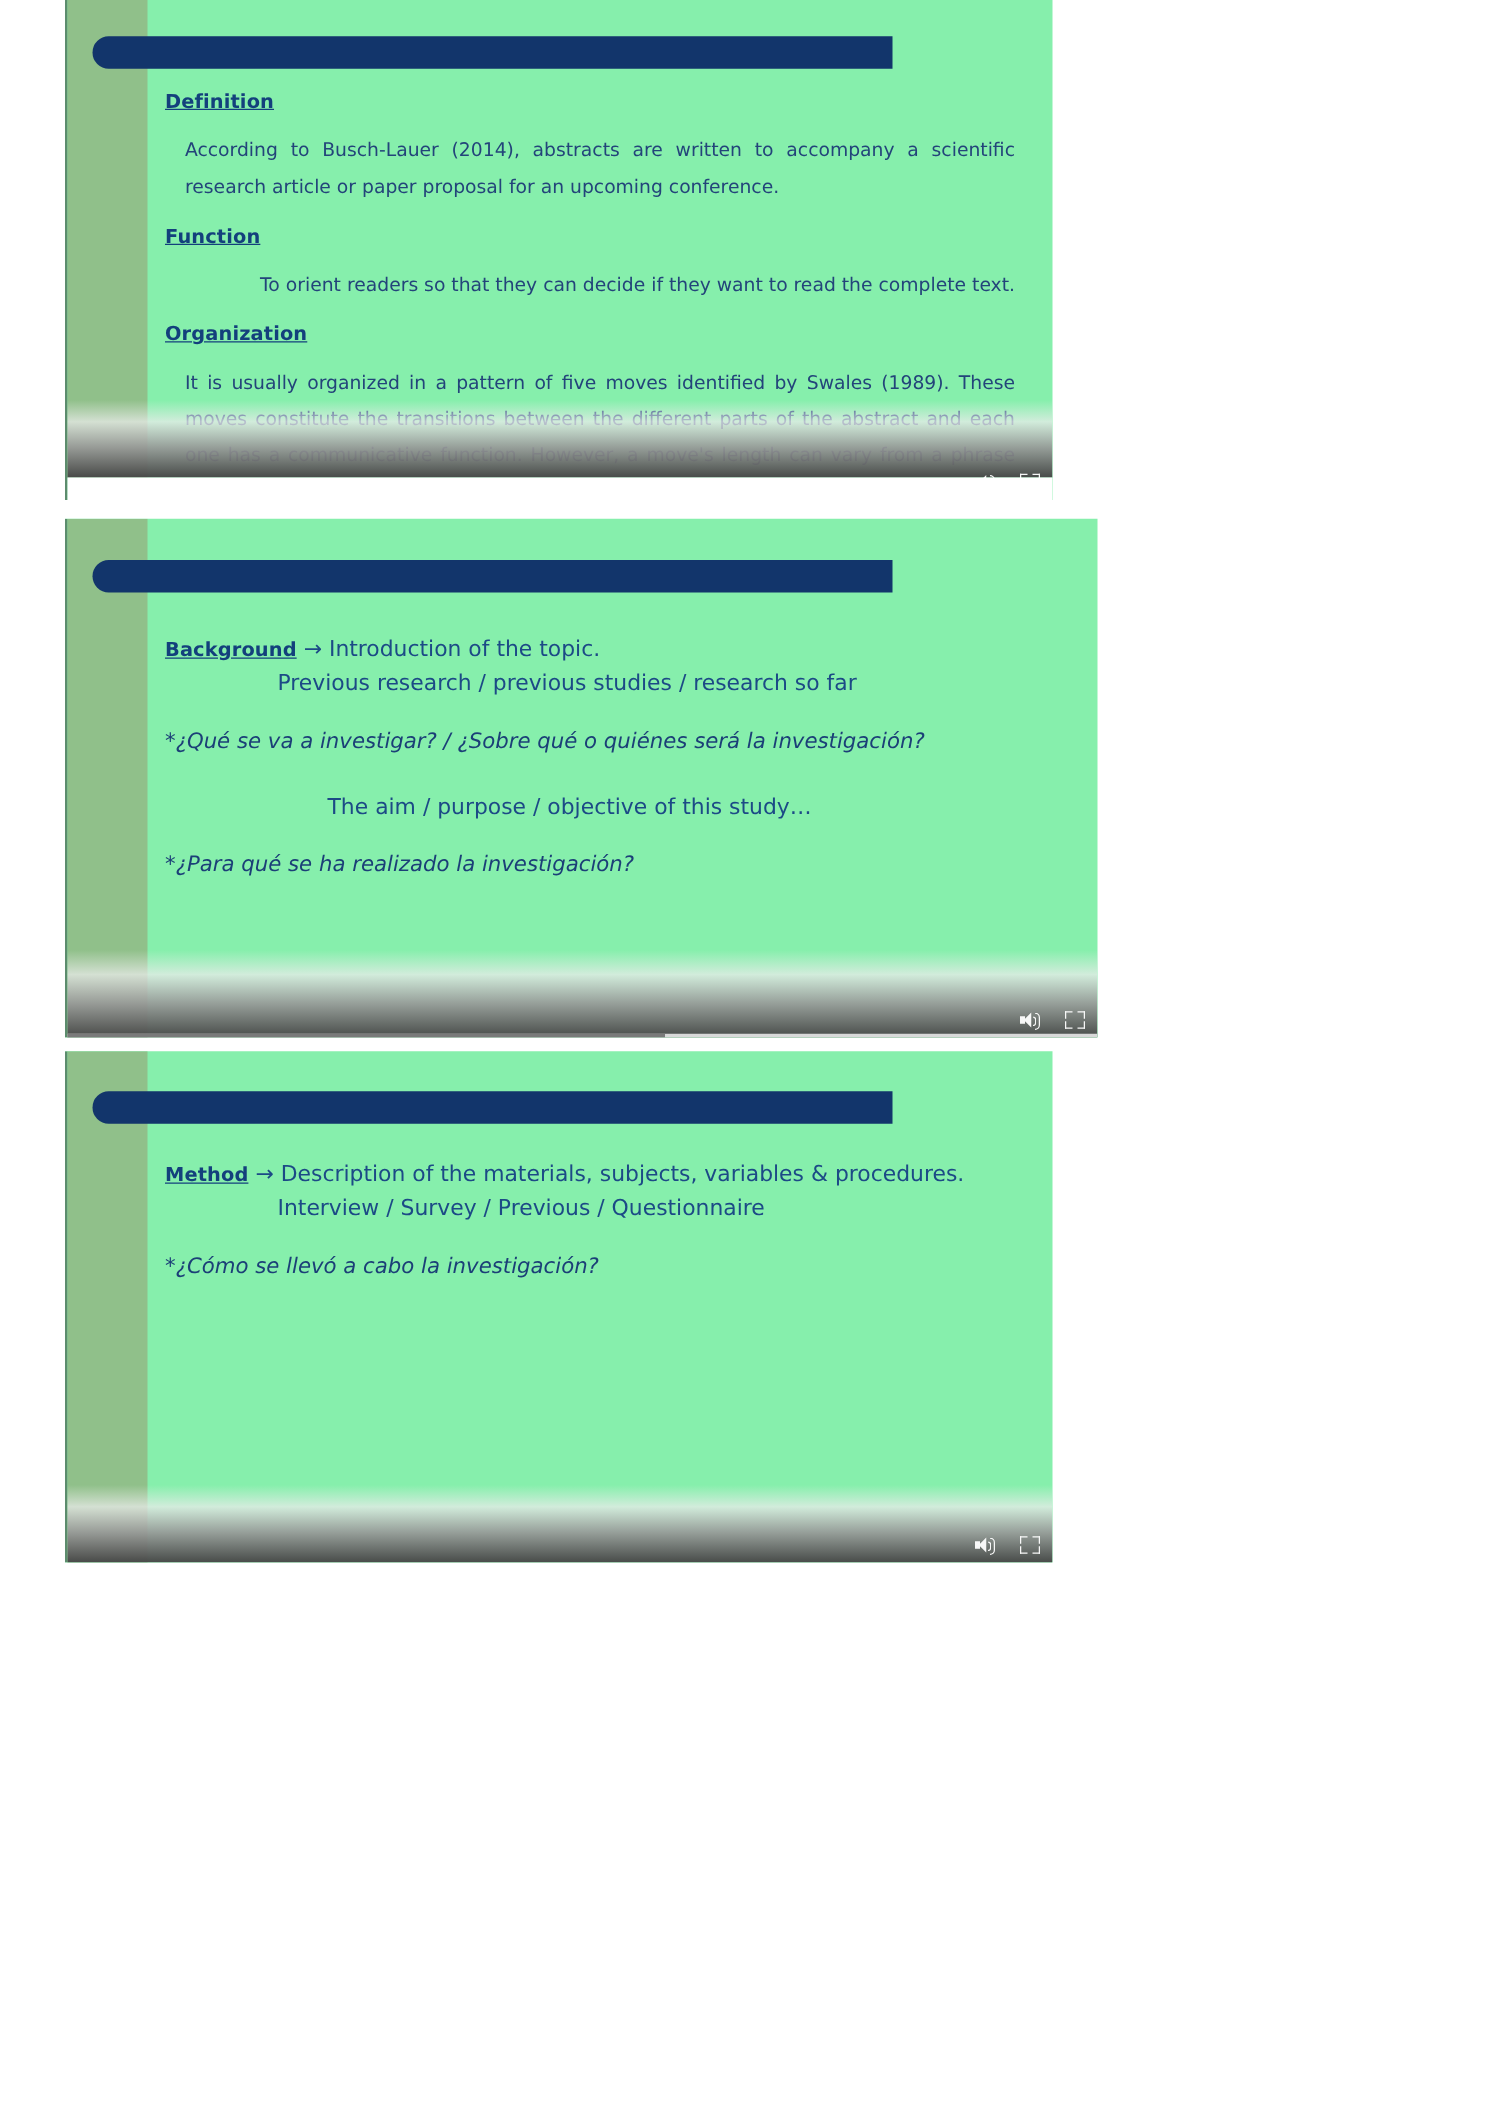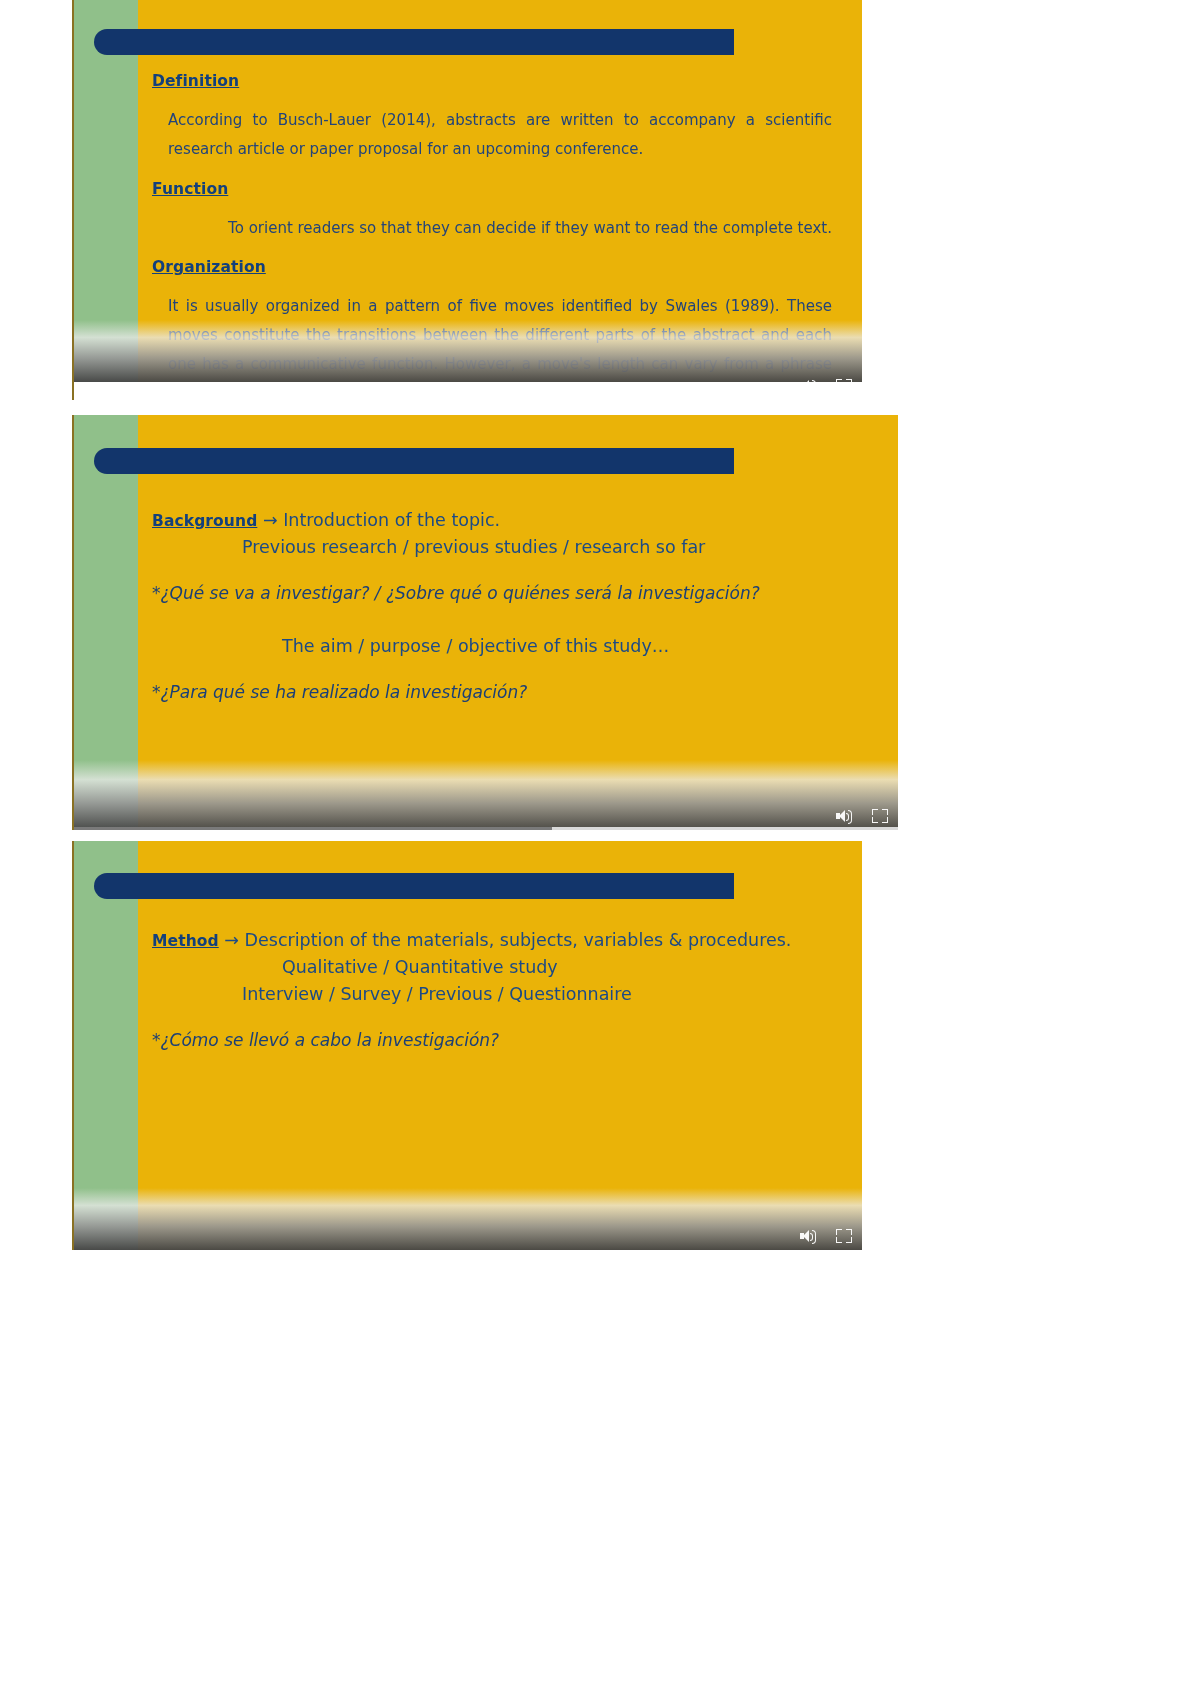--- a/index.html
+++ b/index.html
@@ -8,23 +8,23 @@
     width:1200px;height:1696px;
     background:#ffffff;
     font-family:"DejaVu Sans", sans-serif;
     overflow:hidden;
   }
   .page{position:relative;width:1200px;height:1696px;}
 
   
   .slide{
     position:absolute;
-    left:72px;
+    left:52px;
     width:790px;
-    background:#eab308;
+    background:#86efac;
     overflow:hidden;
   }
   .slide.s1{top:0px;   height:400px;}
   .slide.s2{top:415px; height:415px;padding-left:36px;}
   .slide.s3{top:841px; height:409px;}
 
   
   .slide::before{
     content:"";
     position:absolute;left:0;top:0;bottom:0;width:2px;
@@ -239,21 +239,20 @@
   <div class="slide s3">
     <div class="greenbar"></div>
     <div class="titlebar"></div>
 
     <div class="body">
       <div class="line">
         <span class="h">Method</span>
         <span class="arrow">→</span>
         <span>Description of the materials, subjects, variables &amp; procedures.</span>
       </div>
-      <div class="line indent2">Qualitative / Quantitative study</div>
       <div class="line indent1">Interview / Survey / Previous / Questionnaire</div>
       <div class="gap"></div>
       <div class="es">*¿Cómo se llevó a cabo la investigación?</div>
     </div>
 
     <div class="controls"></div>
     <div class="ctl-icons">
       <span class="icn icn-speaker">
         <span class="spk-body"></span>
           <span class="spk-cone"></span>

